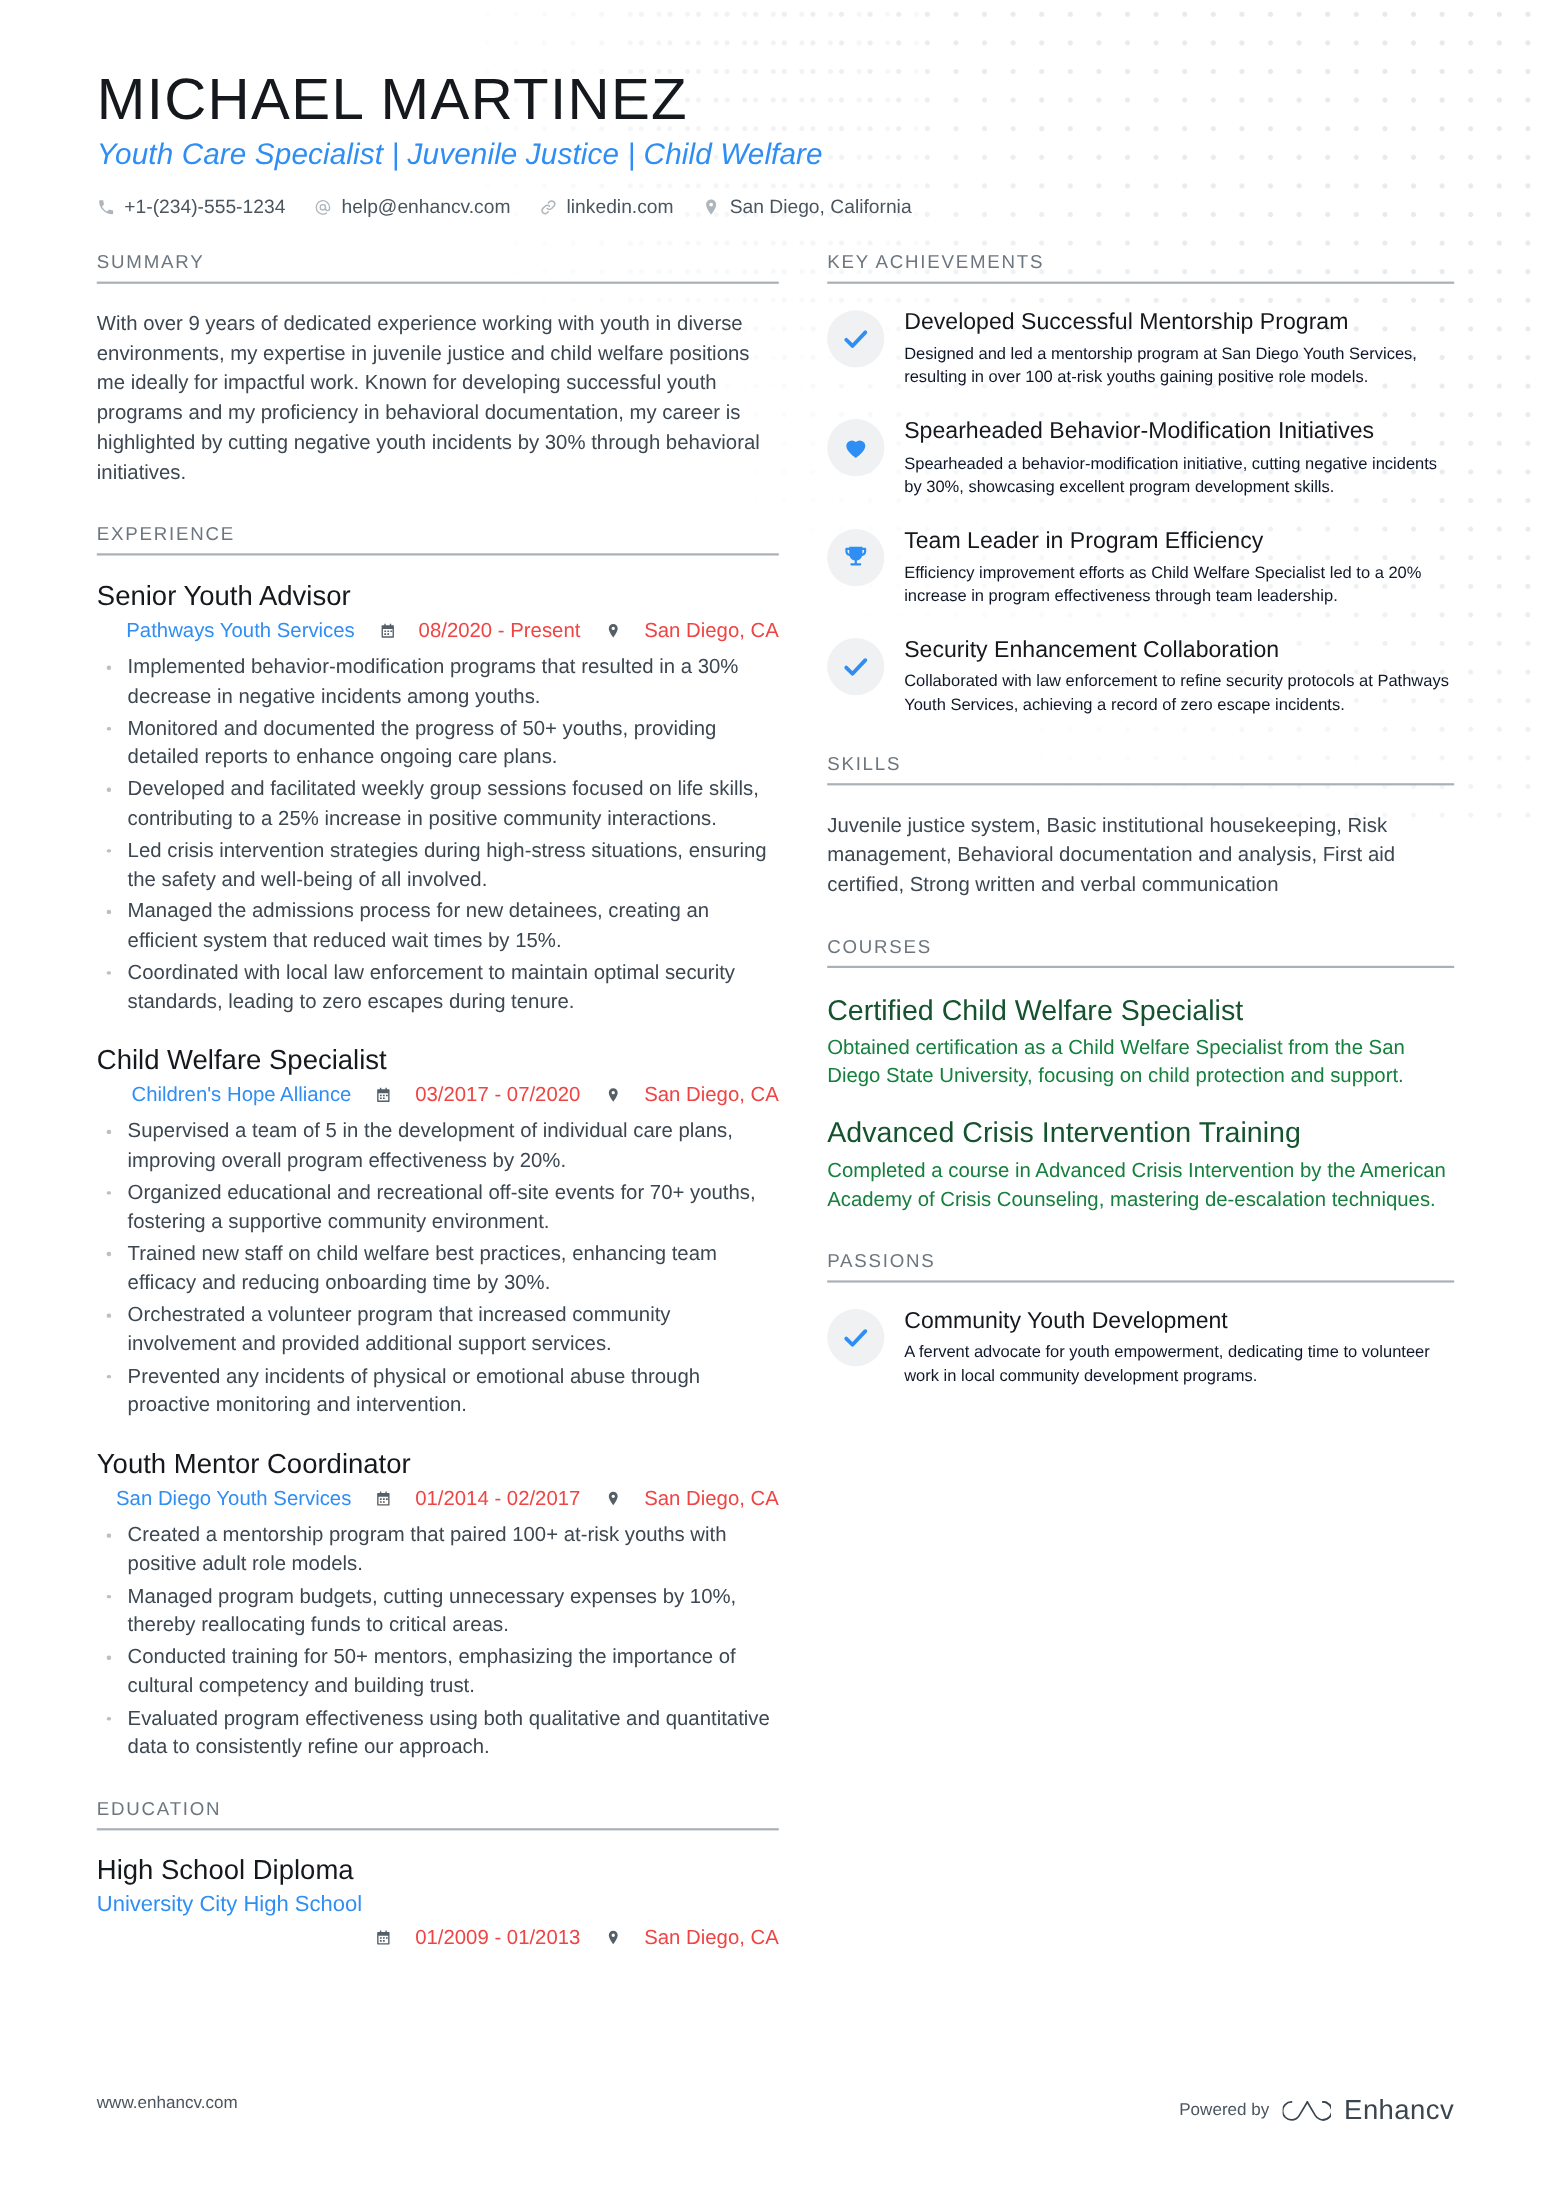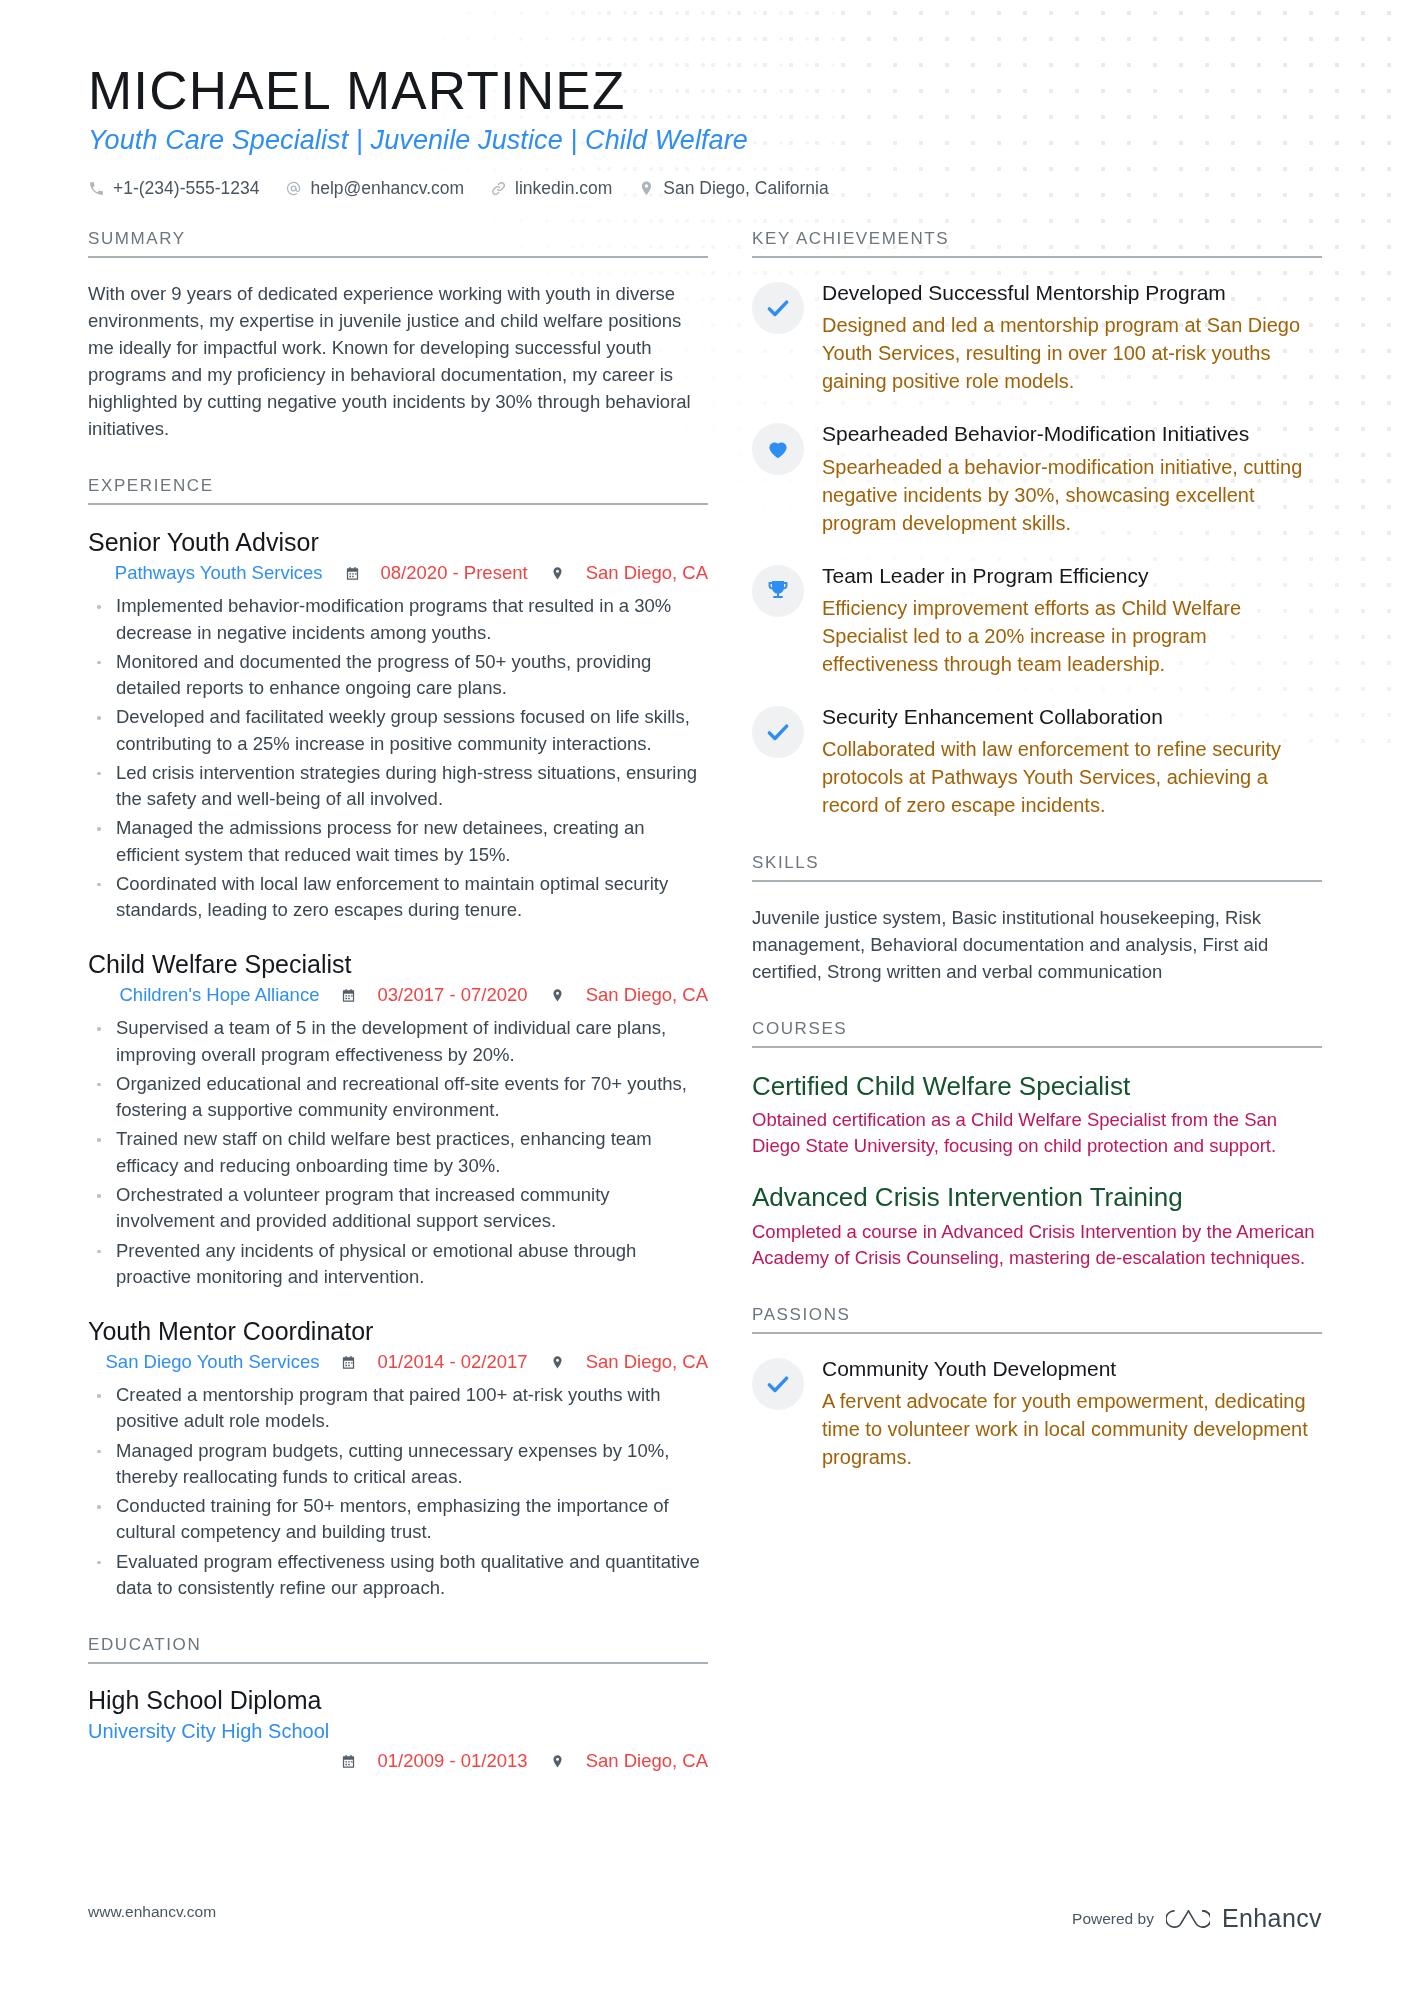--- a/index.html
+++ b/index.html
@@ -206,37 +206,37 @@
   .ach-icon svg { display: block; }
   .ach-body { flex: 1 1 auto; }
   .ach-title {
     font-size: 21px;
     font-weight: 400;
     color: #15181c;
     line-height: 1.2;
     margin-bottom: 6px;
   }
   .ach-desc {
-    font-size: 20px;
+    font-size: 15px;
     line-height: 1.4;
-    color: #a16207;
+    color: #0f172a;
   }
 
   
   .course { margin-bottom: 22px; }
   .course-title {
     font-size: 26px;
     color: #14532d;
     margin-bottom: 5px;
     line-height: 1.25;
   }
   .course-desc {
     font-size: 18.5px;
     line-height: 1.4;
-    color: #be185d;
+    color: #15803d;
   }
 
   
   .edu-title {
     font-size: 25px;
     font-weight: 400;
     color: #15181c;
     margin-bottom: 5px;
   }
   .edu-school {

